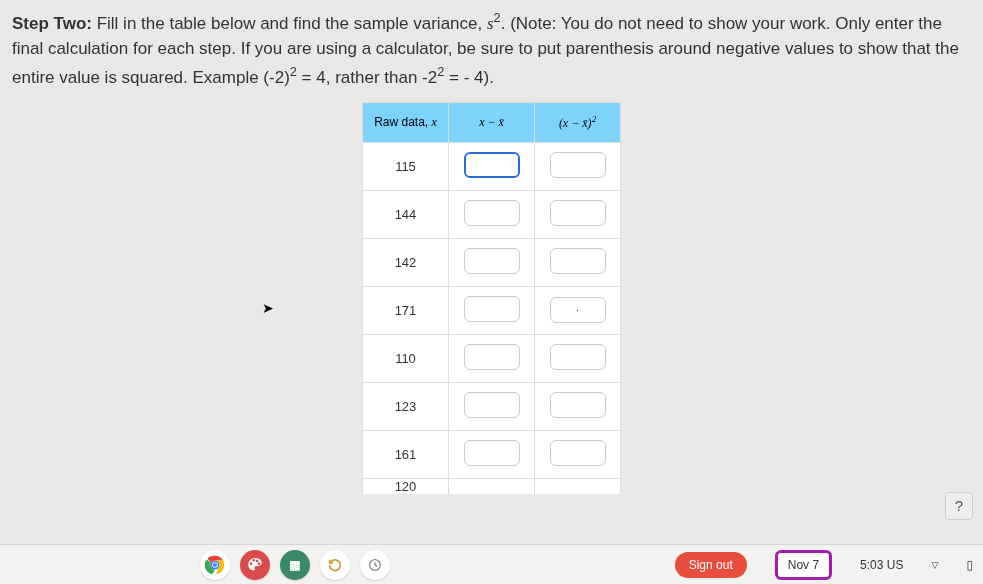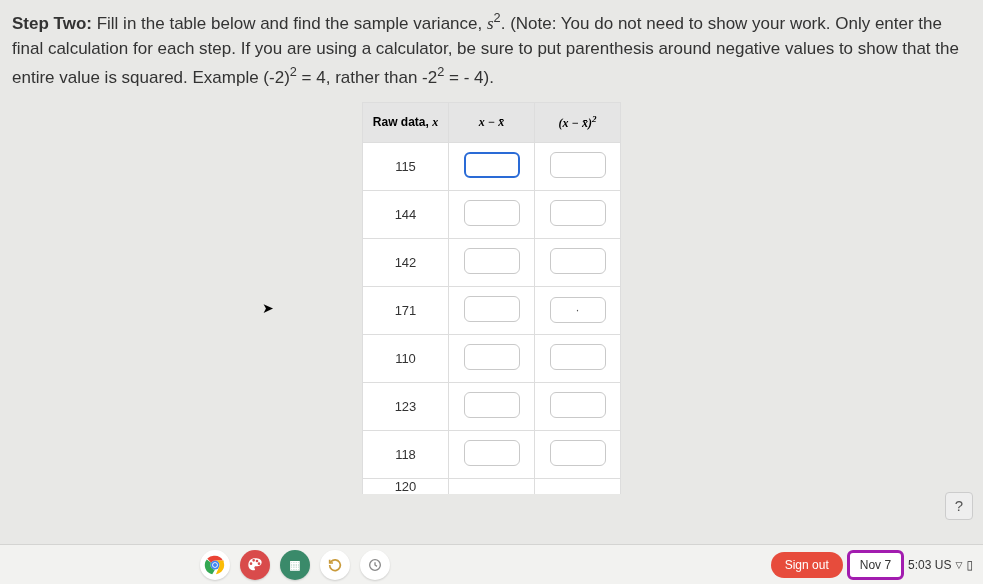--- a/index.html
+++ b/index.html
@@ -42,23 +42,23 @@
     table {
       border-collapse: collapse;
       background: #fff;
     }
     th, td {
       border: 1px solid #ddd;
       text-align: center;
       vertical-align: middle;
     }
     th {
-      background: #e5e5e5;
-      font-size: 12px;
-      font-weight: bold;
+      background: #7dd3fc;
+      font-size: 12px;
+      font-weight: normal;
       padding: 10px 6px;
       height: 40px;
     }
     th.col-raw { width: 86px; }
     th.col-dev { width: 86px; }
     th.col-sq  { width: 86px; }
     td {
       height: 48px;
       font-size: 13px;
       color: #333;
@@ -118,21 +118,21 @@
       border-radius: 50%;
       display: inline-flex;
       align-items: center;
       justify-content: center;
       box-shadow: 0 1px 2px rgba(0,0,0,0.15);
     }
     .taskbar-right {
       margin-left: auto;
       display: flex;
       align-items: center;
-      gap: 4px;
+      gap: 28px;
       padding-right: 10px;
       font-size: 12px;
       color: #333;
     }
     .signout {
       background: #e74c3c;
       color: #fff;
       padding: 6px 14px;
       border-radius: 14px;
       font-size: 12px;
@@ -205,21 +205,21 @@
           <td class="data-cell">110</td>
           <td class="data-cell"><span class="field"></span></td>
           <td class="data-cell"><span class="field"></span></td>
         </tr>
         <tr>
           <td class="data-cell">123</td>
           <td class="data-cell"><span class="field"></span></td>
           <td class="data-cell"><span class="field"></span></td>
         </tr>
         <tr>
-          <td class="data-cell">118</td>
+          <td class="data-cell">161</td>
           <td class="data-cell"><span class="field"></span></td>
           <td class="data-cell"><span class="field"></span></td>
         </tr>
         <tr class="cutoff">
           <td class="data-cell">120</td>
           <td class="data-cell"></td>
           <td class="data-cell"></td>
         </tr>
       </tbody>
     </table>

